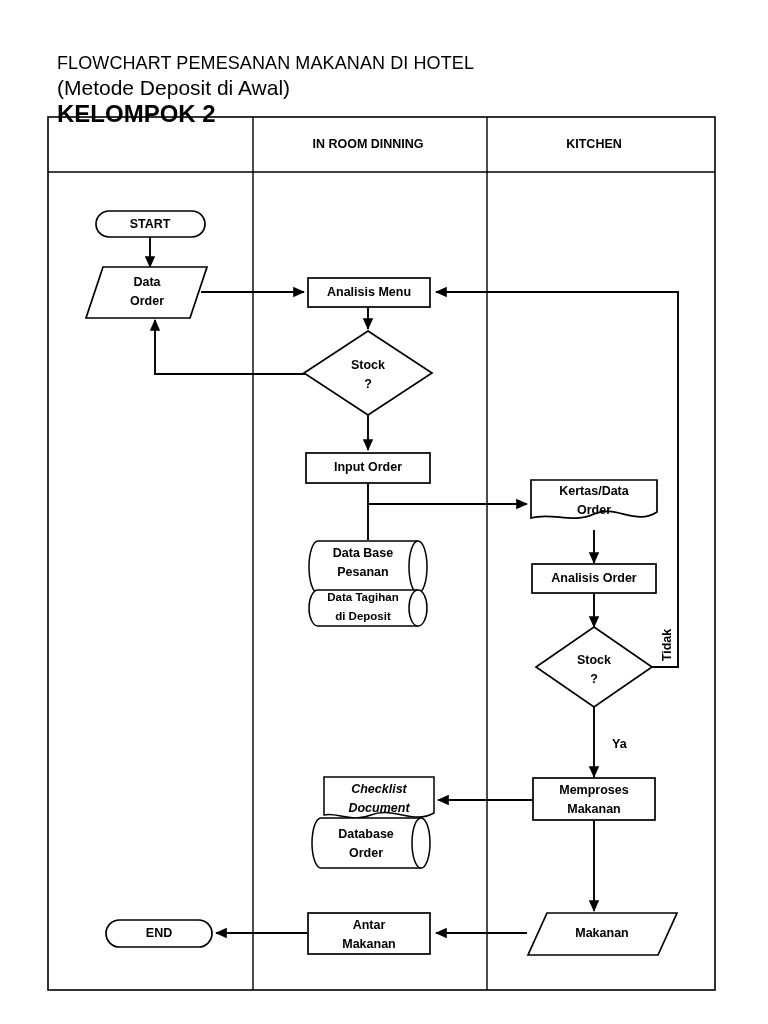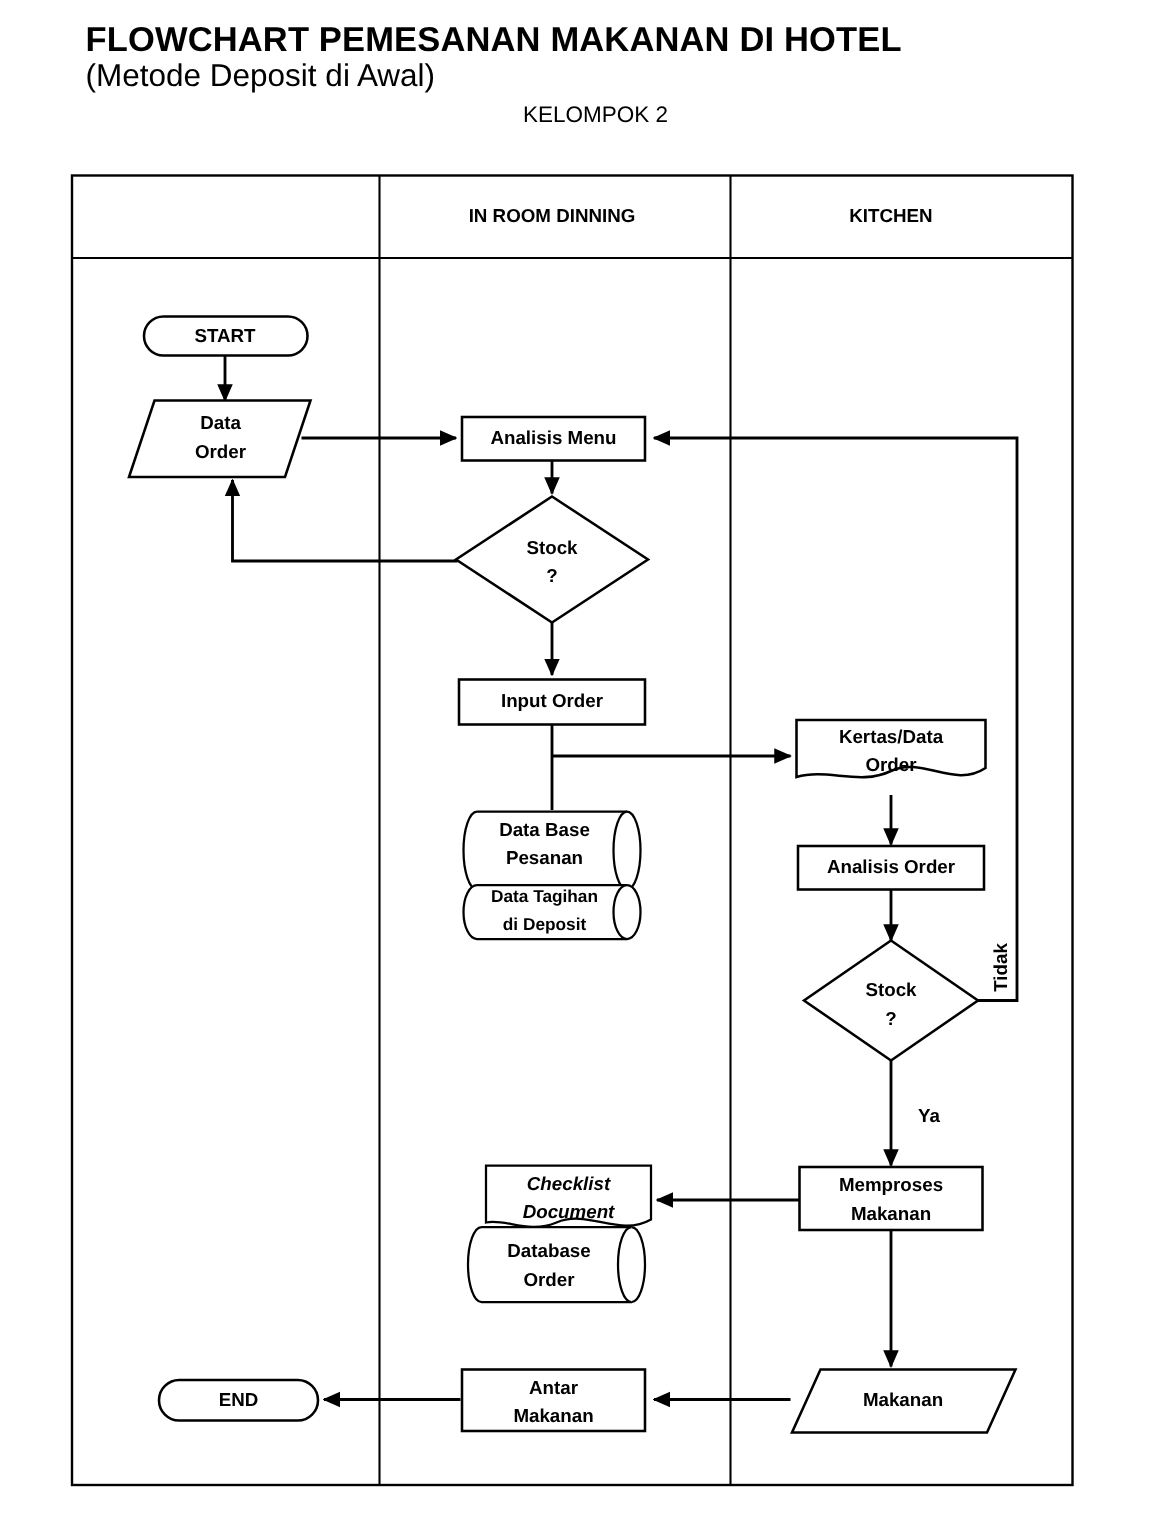--- a/index.html
+++ b/index.html
@@ -23,38 +23,38 @@
     width: 768px;
     height: 1024px;
   }
   .title-block {
     position: absolute;
     left: 57px;
     top: 14px;
     width: 680px;
   }
   .title-line1 {
-    font-size: 23px;
-    font-weight: bold;
+    font-size: 18px;
+    font-weight: normal;
     letter-spacing: 0.1px;
     line-height: 24px;
     white-space: nowrap;
+    margin-top: 37px;
   }
   .title-line2 {
     font-size: 21px;
     font-weight: normal;
     line-height: 26px;
     white-space: nowrap;
   }
   .title-line3 {
-    font-size: 15px;
-    font-weight: normal;
+    font-size: 24px;
+    font-weight: bold;
     line-height: 26px;
     white-space: nowrap;
-    text-align: center;
   }
   #flow-svg {
     position: absolute;
     left: 0;
     top: 0;
     width: 768px;
     height: 1024px;
   }
   .lbl {
     font-family: "Liberation Sans", sans-serif;

